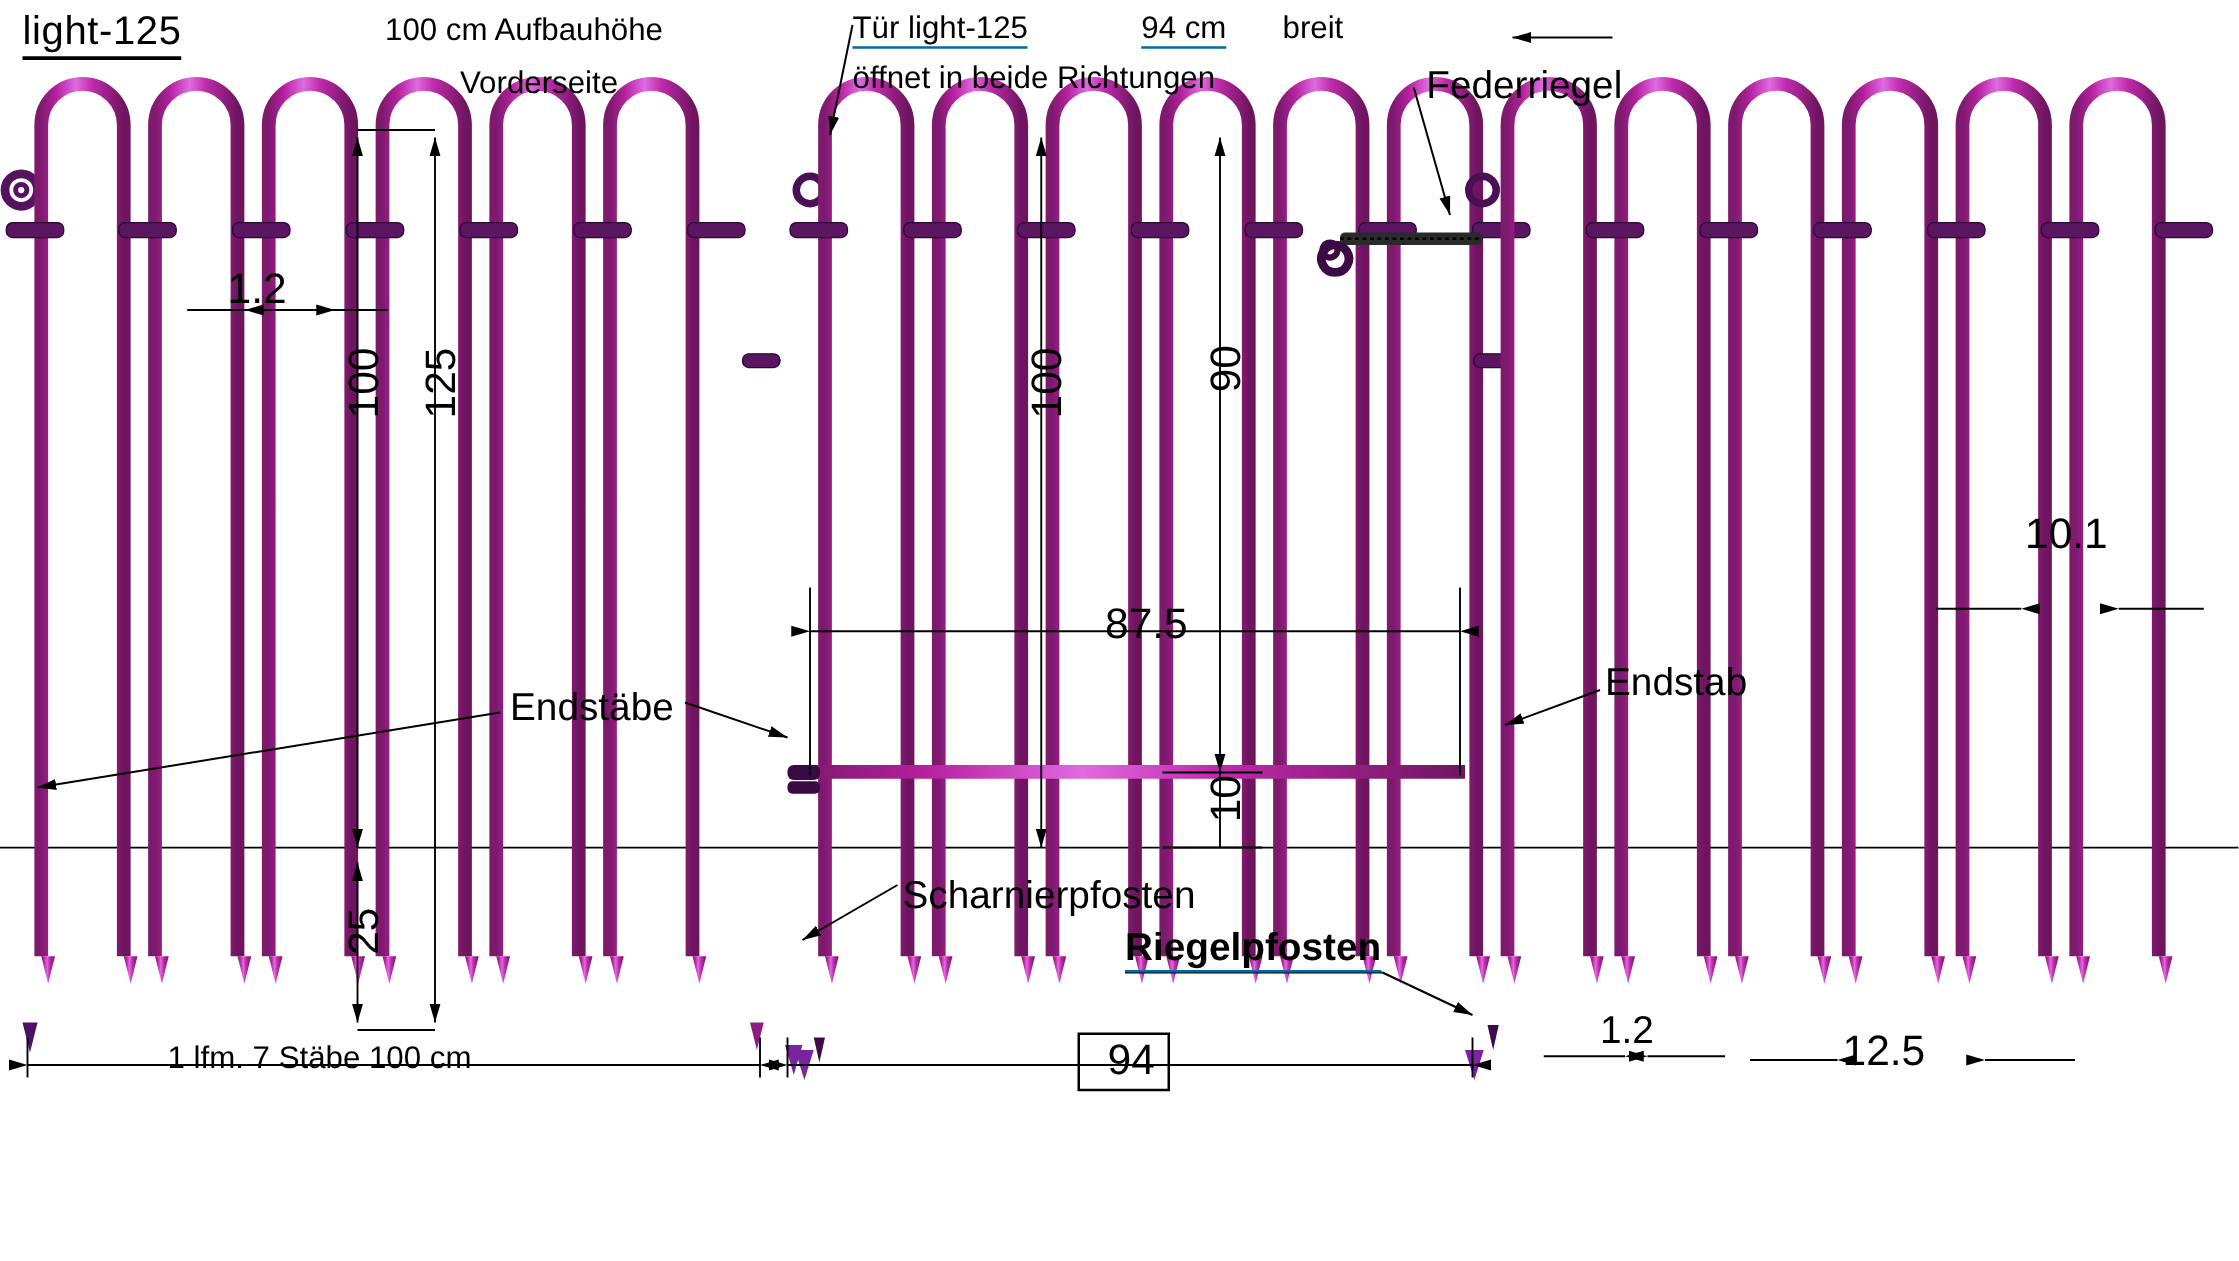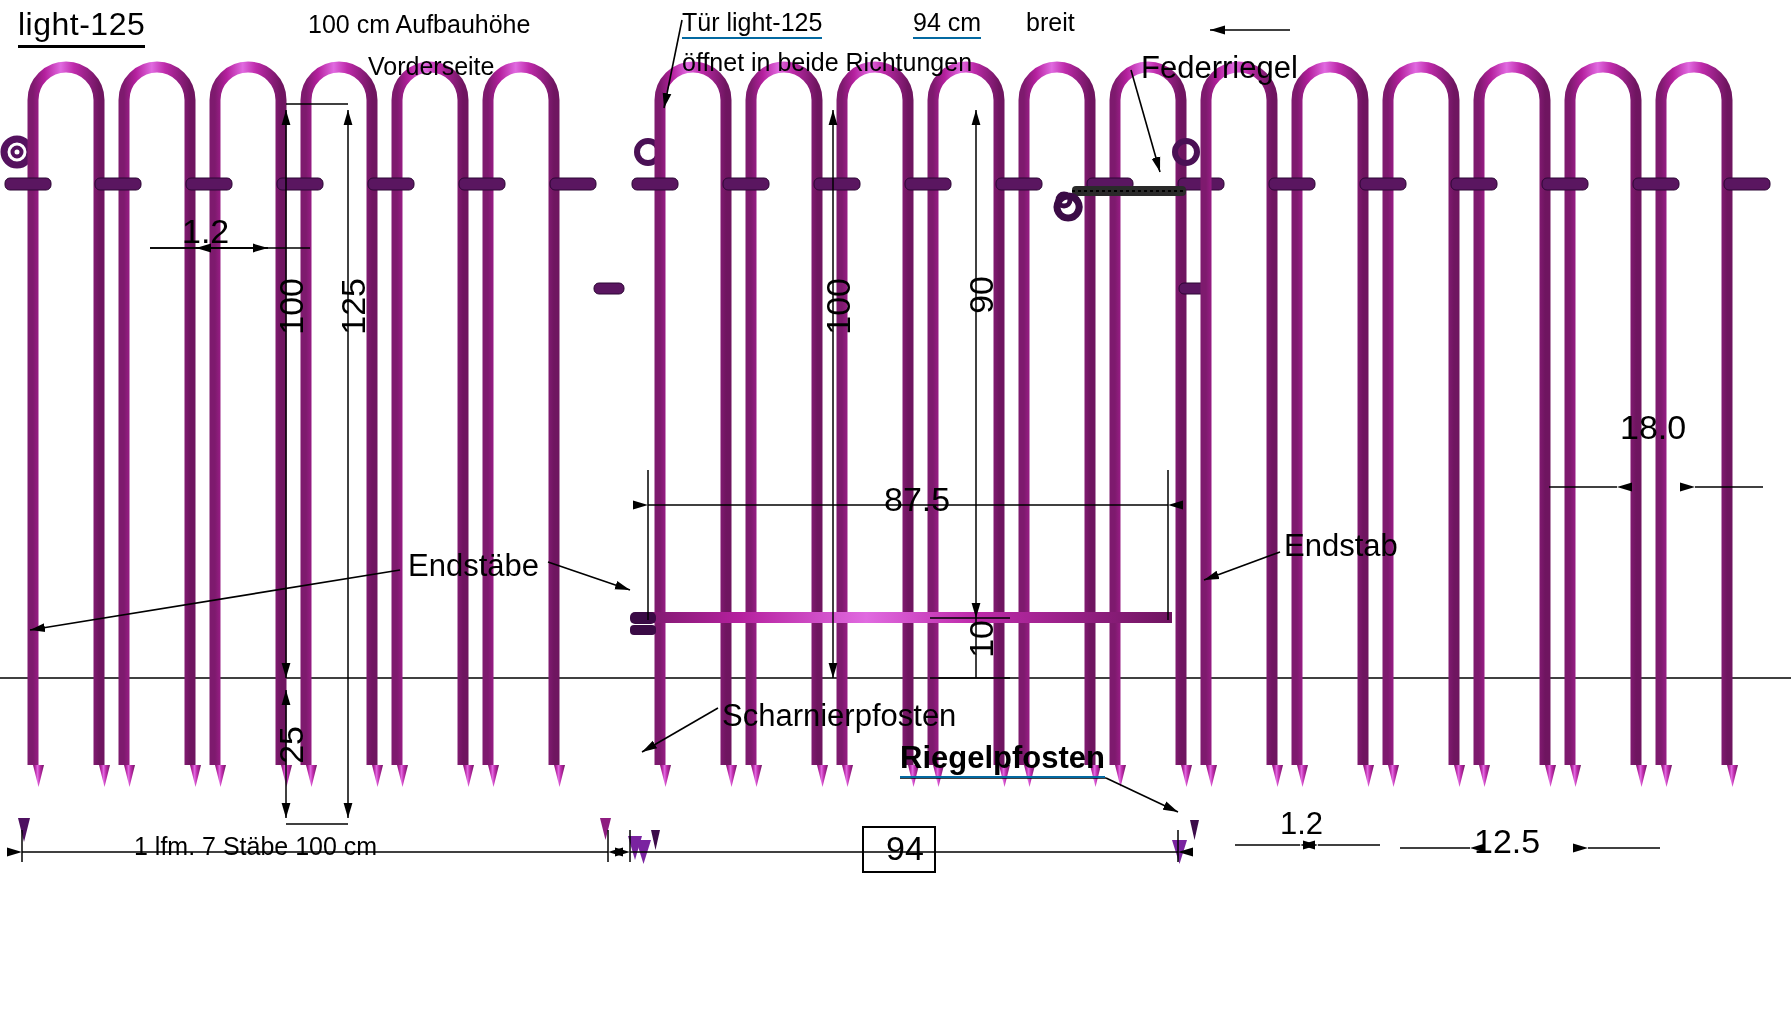--- a/index.html
+++ b/index.html
@@ -235,21 +235,21 @@
   <div class="txt t-dim vert" style="left:272px;top:278px;transform:rotate(-90deg) translate(-100%,0);">100</div>
   <div class="txt t-dim vert" style="left:334px;top:278px;transform:rotate(-90deg) translate(-100%,0);">125</div>
   <div class="txt t-dim vert" style="left:272px;top:726px;transform:rotate(-90deg) translate(-100%,0);">25</div>
 
   <div class="txt t-dim vert" style="left:819px;top:278px;transform:rotate(-90deg) translate(-100%,0);">100</div>
   <div class="txt t-dim vert" style="left:962px;top:276px;transform:rotate(-90deg) translate(-100%,0);">90</div>
 
   <div class="txt t-dim" style="left:884px;top:480px;">87.5</div>
   <div class="txt t-dim vert" style="left:962px;top:620px;transform:rotate(-90deg) translate(-100%,0);">10</div>
 
-  <div class="txt t-dim" style="left:1620px;top:408px;">18.0</div>
+  <div class="txt t-dim" style="left:1620px;top:408px;">10.1</div>
 
   <div class="txt t-head" style="left:134px;top:832px;">1 lfm. 7 Stäbe 100 cm</div>
 
   <div class="txt t-dim boxed" style="left:862px;top:826px;">94</div>
 
   <div class="txt t-dim-sm" style="left:1280px;top:806px;">1.2</div>
   <div class="txt t-dim" style="left:1474px;top:822px;">12.5</div>
 
 </div>
 

